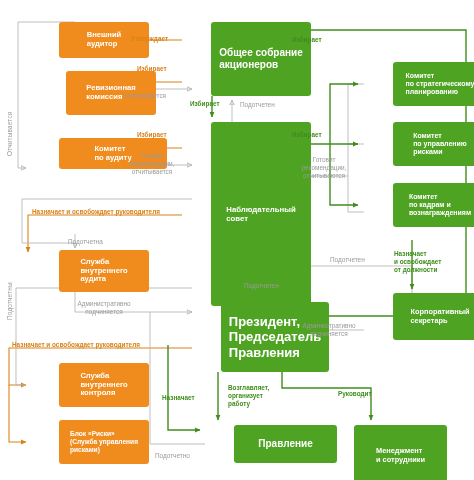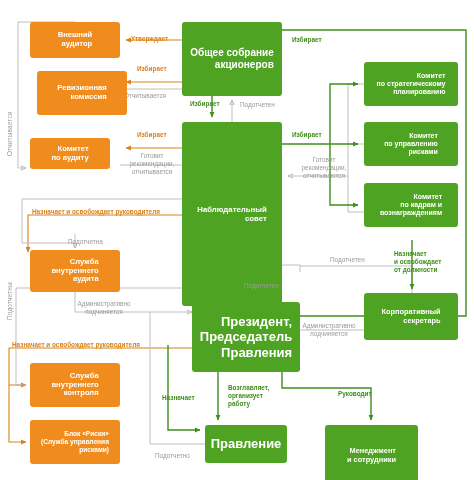--- a/index.html
+++ b/index.html
@@ -24,27 +24,28 @@
     width: 474px;
     height: 480px;
     pointer-events: none;
   }
   .node {
     position: absolute;
     box-sizing: border-box;
     display: flex;
     align-items: center;
     justify-content: center;
-    text-align: right;
+    text-align: left;
     color: #ffffff;
     font-weight: bold;
     line-height: 1.18;
     border-radius: 3px;
     padding: 2px 3px;
     white-space: pre-line;
+    margin-left: 29px;
   }
   .node.green  { background: #4FA322; }
   .node.orange { background: #F08C1E; }
 
   .edge-label {
     position: absolute;
     font-size: 6.4px;
     line-height: 1.25;
     white-space: pre-line;
     color: #8a8f8a;
@@ -122,39 +123,39 @@
       <path d="M282,372 L282,388 L371,388 L371,420" marker-end="url(#ah-green)"></path>
       <path d="M168,345 L168,430 L200,430" marker-end="url(#ah-green)"></path>
     </g>
   </svg>
 
   <div id="node-layer">
       <div class="node orange" style="left: 30px; top: 22px; width: 90px; height: 36px; font-size: 7.6px;">Внешний
 аудитор</div>
       <div class="node orange" style="left: 37px; top: 71px; width: 90px; height: 44px; font-size: 7.6px;">Ревизионная
 комиссия</div>
-      <div class="node orange" style="left: 30px; top: 138px; width: 80px; height: 31px; font-size: 7.6px;">Комитет
+      <div class="node orange" style="left: 30px; top: 138px; width: 108px; height: 31px; font-size: 7.6px;">Комитет
 по аудиту</div>
       <div class="node orange" style="left: 30px; top: 250px; width: 90px; height: 42px; font-size: 7.6px;">Служба
 внутреннего
 аудита</div>
       <div class="node orange" style="left: 30px; top: 363px; width: 90px; height: 44px; font-size: 7.6px;">Служба
 внутреннего
 контроля</div>
       <div class="node orange" style="left: 30px; top: 420px; width: 90px; height: 44px; font-size: 6.6px;">Блок «Риски»
 (Служба управления
 рисками)</div>
       <div class="node green" style="left: 182px; top: 22px; width: 100px; height: 74px; font-size: 10px;">Общее собрание
 акционеров</div>
       <div class="node green" style="left: 182px; top: 122px; width: 100px; height: 184px; font-size: 7.8px;">Наблюдательный
 совет</div>
       <div class="node green" style="left: 192px; top: 302px; width: 108px; height: 70px; font-size: 13px;">Президент,
 Председатель
 Правления</div>
-      <div class="node green" style="left: 205px; top: 425px; width: 82px; height: 38px; font-size: 13px;">Правление</div>
+      <div class="node green" style="left: 205px; top: 425px; width: 103px; height: 38px; font-size: 10px;">Правление</div>
       <div class="node green" style="left: 364px; top: 62px; width: 94px; height: 44px; font-size: 7px;">Комитет
 по стратегическому
 планированию</div>
       <div class="node green" style="left: 364px; top: 122px; width: 94px; height: 44px; font-size: 7px;">Комитет
 по управлению
 рисками</div>
       <div class="node green" style="left: 364px; top: 183px; width: 94px; height: 44px; font-size: 7px;">Комитет
 по кадрам и
 вознаграждениям</div>
       <div class="node green" style="left: 364px; top: 293px; width: 94px; height: 47px; font-size: 7.4px;">Корпоративный

